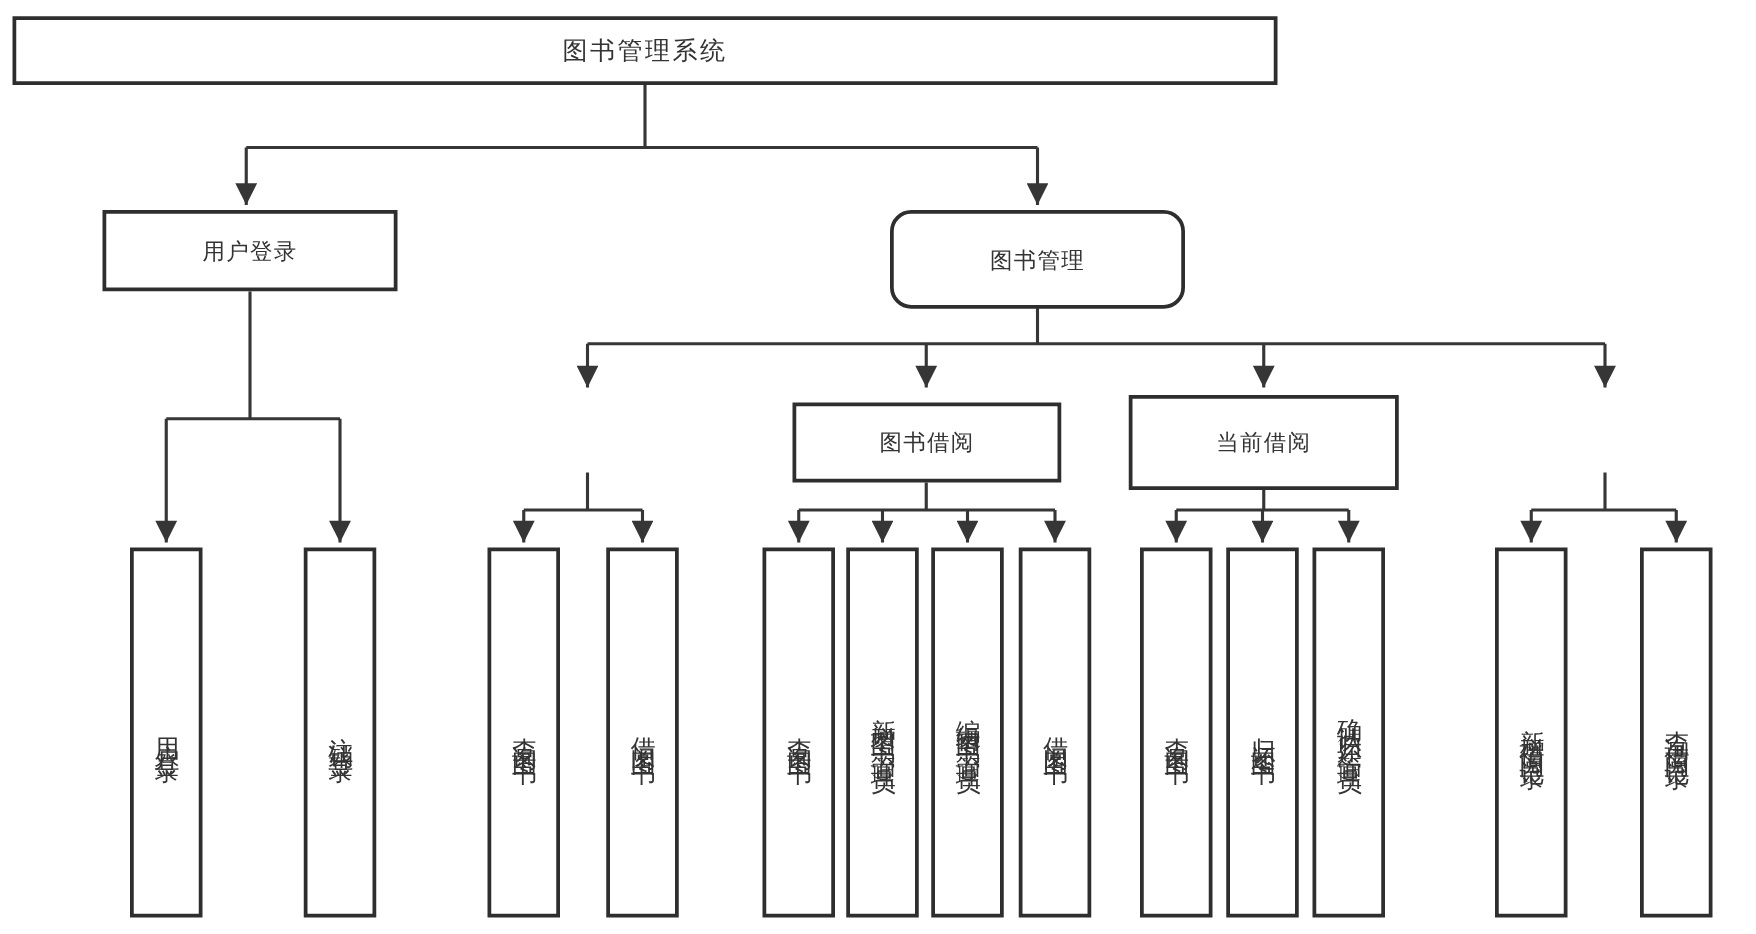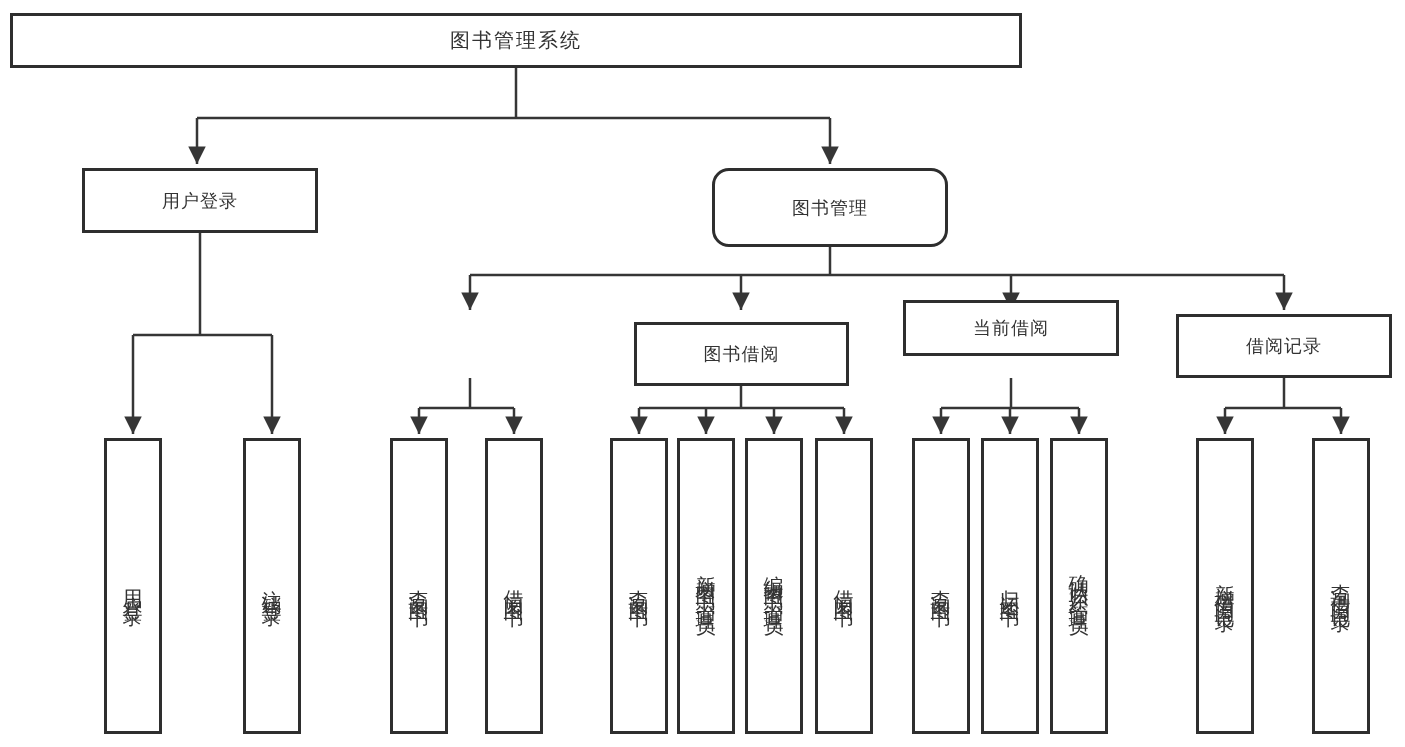--- a/index.html
+++ b/index.html
@@ -128,22 +128,21 @@
       <path d="M1341,408 V434" marker-end="url(#arrow)"></path>
     </g>
   </svg>
 
   <div class="box root-box" style="left:10px; top:13px; width:1012px; height:55px;">图书管理系统</div>
 
   <div class="box branch-box" style="left:82px; top:168px; width:236px; height:65px;">用户登录</div>
   <div class="box branch-box" style="left:712px; top:168px; width:236px; height:79px;border-radius:17px;">图书管理</div>
 
   <div class="box branch-box" style="left:634px; top:322px; width:215px; height:64px;">图书借阅</div>
-  <div class="box branch-box" style="left:903px; top:300px; width:216px; height:56px;">当前借阅</div>
-  <div class="box branch-box" style="left:1176px; top:314px; width:216px; height:64px;">借阅记录</div>
+  <div class="box branch-box" style="left:903px; top:316px; width:216px; height:76px;">当前借阅</div>
 
   <div class="box leaf-box" style="left:104px; top:438px; width:58px; height:296px;">用户登录</div>
   <div class="box leaf-box" style="left:243px; top:438px; width:58px; height:296px;">注销登录</div>
 
   <div class="box leaf-box" style="left:390px; top:438px; width:58px; height:296px;">查询图书</div>
   <div class="box leaf-box" style="left:485px; top:438px; width:58px; height:296px;">借阅图书</div>
 
   <div class="box leaf-box" style="left:610px; top:438px; width:58px; height:296px;">查询图书</div>
   <div class="box leaf-box" style="left:677px; top:438px; width:58px; height:296px;">新增图书（管理员）</div>
   <div class="box leaf-box" style="left:745px; top:438px; width:58px; height:296px;">编辑图书（管理员）</div>

